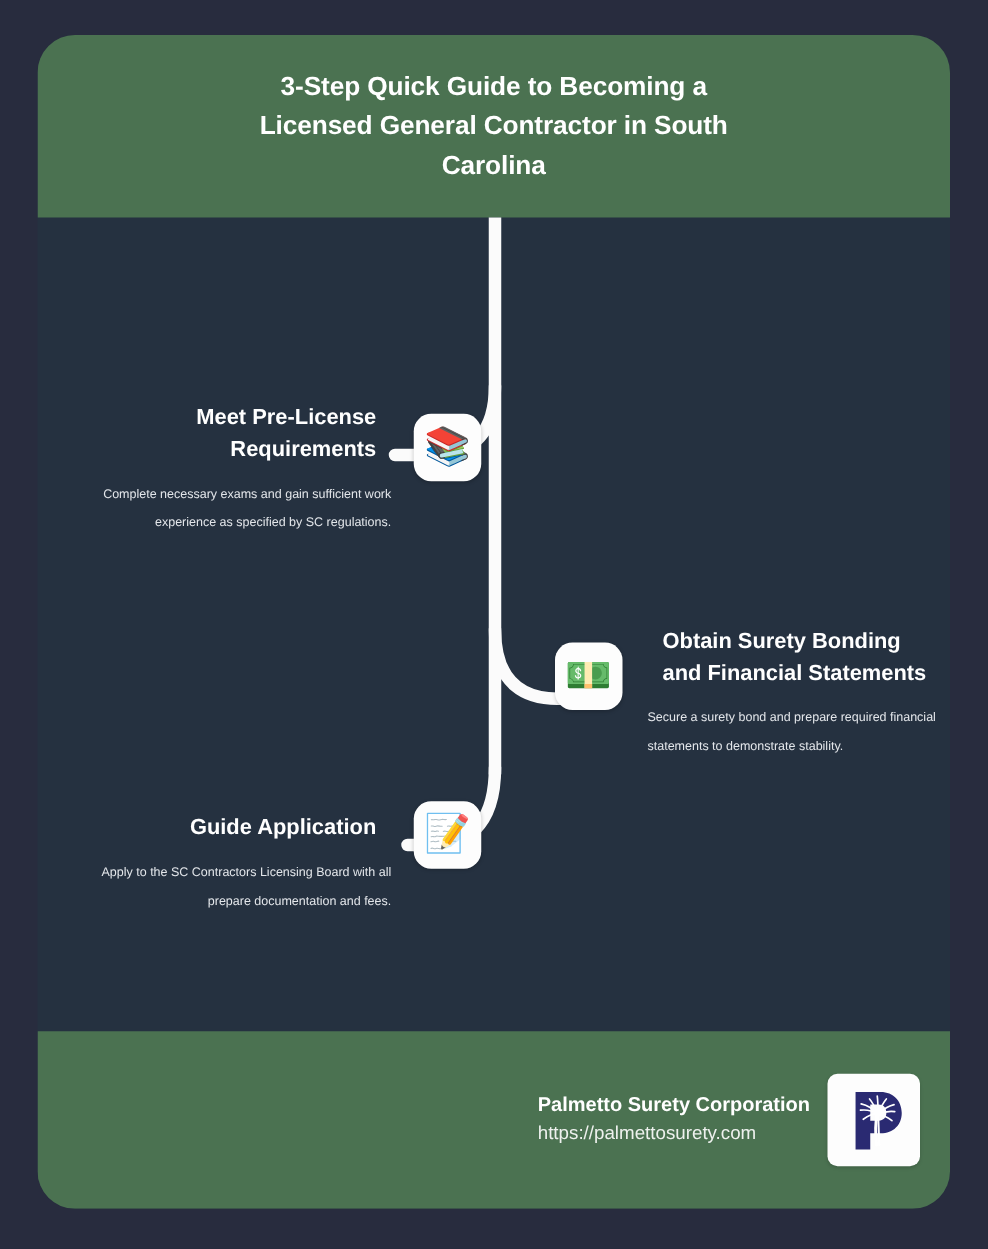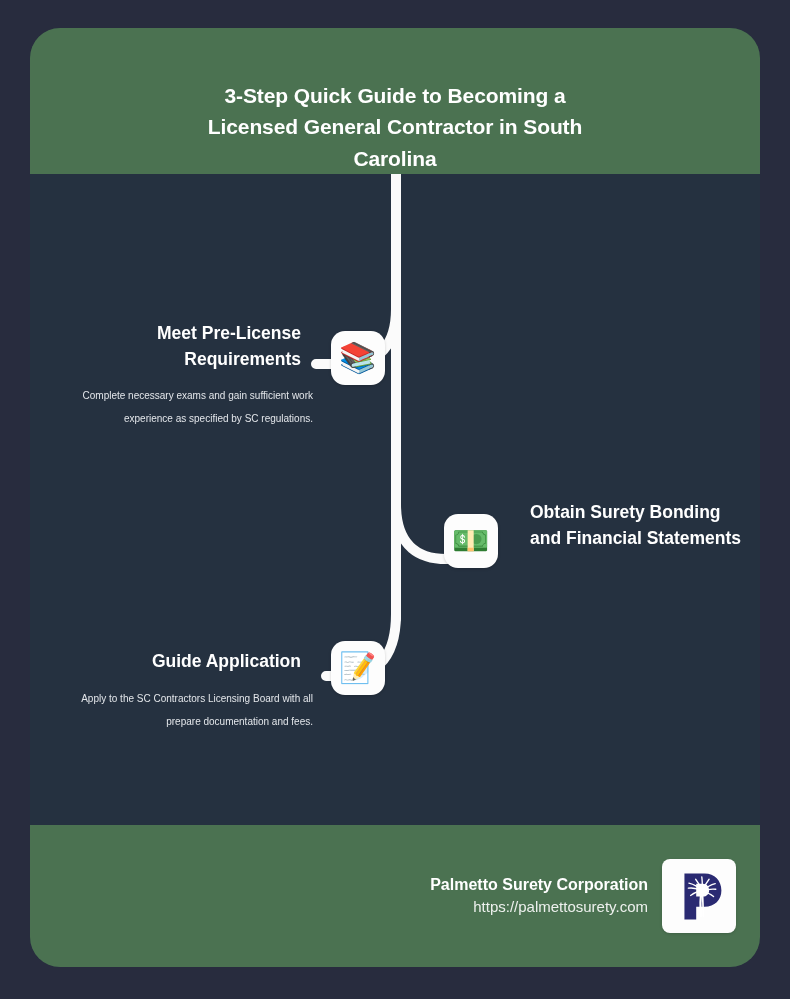--- a/index.html
+++ b/index.html
@@ -32,21 +32,21 @@
   }
   
   .header {
     position: absolute;
     left: 0;
     top: 0;
     width: 730px;
     height: 146px;
     background: #4b7251;
     display: flex;
-    align-items: flex-end;
+    align-items: center;
     justify-content: center;
   }
   .header-title {
     width: 380px;
     text-align: center;
     color: #ffffff;
     font-size: 21px;
     font-weight: bold;
     line-height: 31.5px;
     letter-spacing: -0.1px;
@@ -137,21 +137,20 @@
     width: 730px;
     height: 142px;
     background: #4b7251;
     display: flex;
     align-items: center;
     justify-content: flex-end;
     padding-right: 24px;
     box-sizing: border-box;
   }
   .footer-text {
-    text-align: right;
     margin-right: 14px;
   }
   .footer-company {
     color: #ffffff;
     font-size: 16px;
     font-weight: bold;
     line-height: 22px;
   }
   .footer-url {
     color: #eef1ee;
@@ -203,20 +202,21 @@
         <span>📚</span>
       </div>
     </div>
 
     <div class="step" id="step-2">
       <div class="icon-tile">
         <span>💵</span>
       </div>
       <div class="step-text-left">
         <div class="step-title">Obtain Surety Bonding and Financial Statements</div>
+        <div class="step-desc">Secure a surety bond and prepare required financial statements to demonstrate stability.</div>
       </div>
     </div>
 
     <div class="step" id="step-3">
       <div class="step-text-right">
         <div class="step-title">Guide Application</div>
         <div class="step-desc">Apply to the SC Contractors Licensing Board with all prepare documentation and fees.</div>
       </div>
       <div class="icon-tile">
         <span>📝</span>

